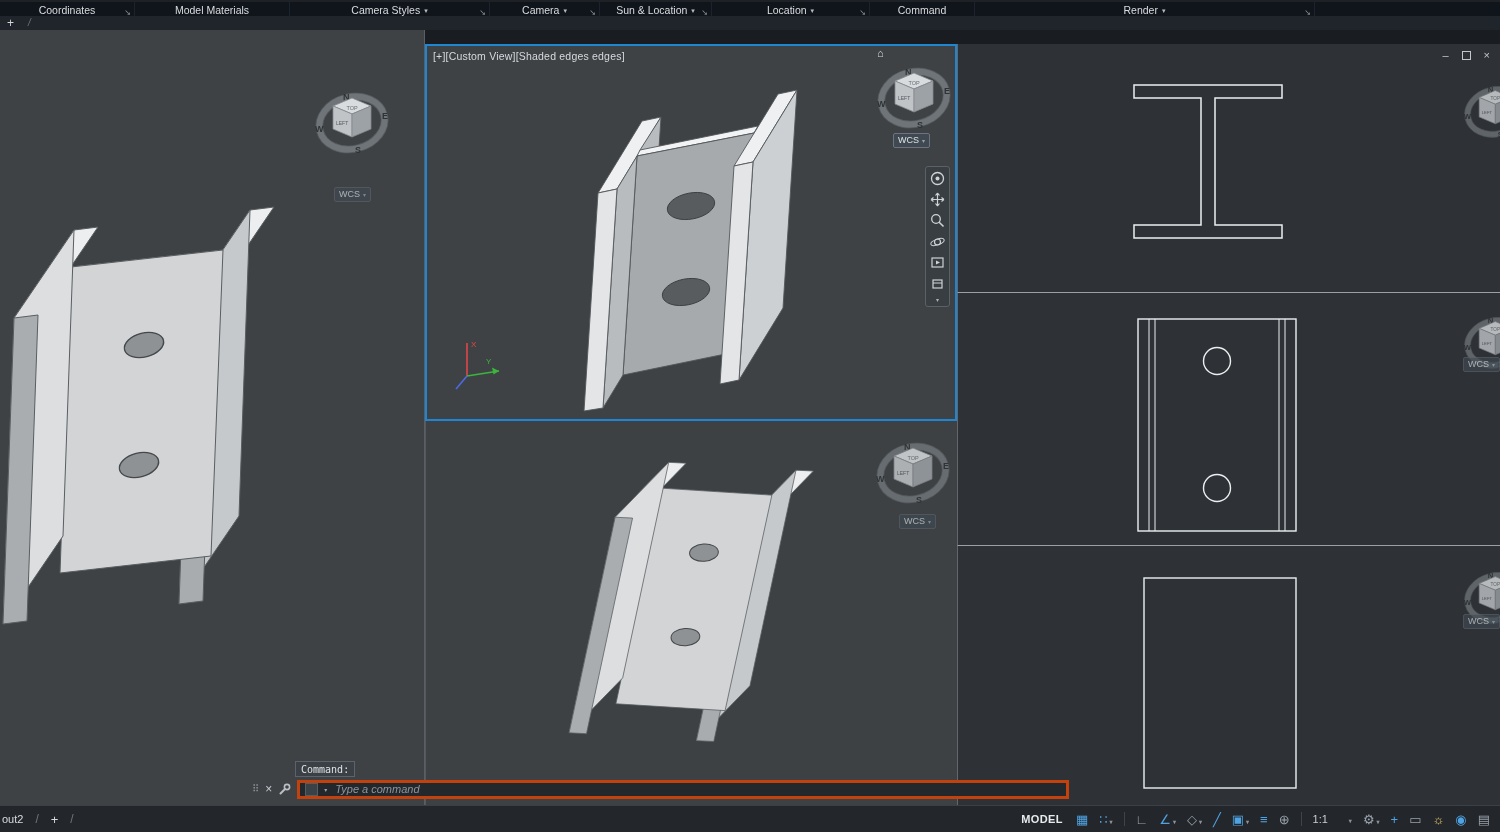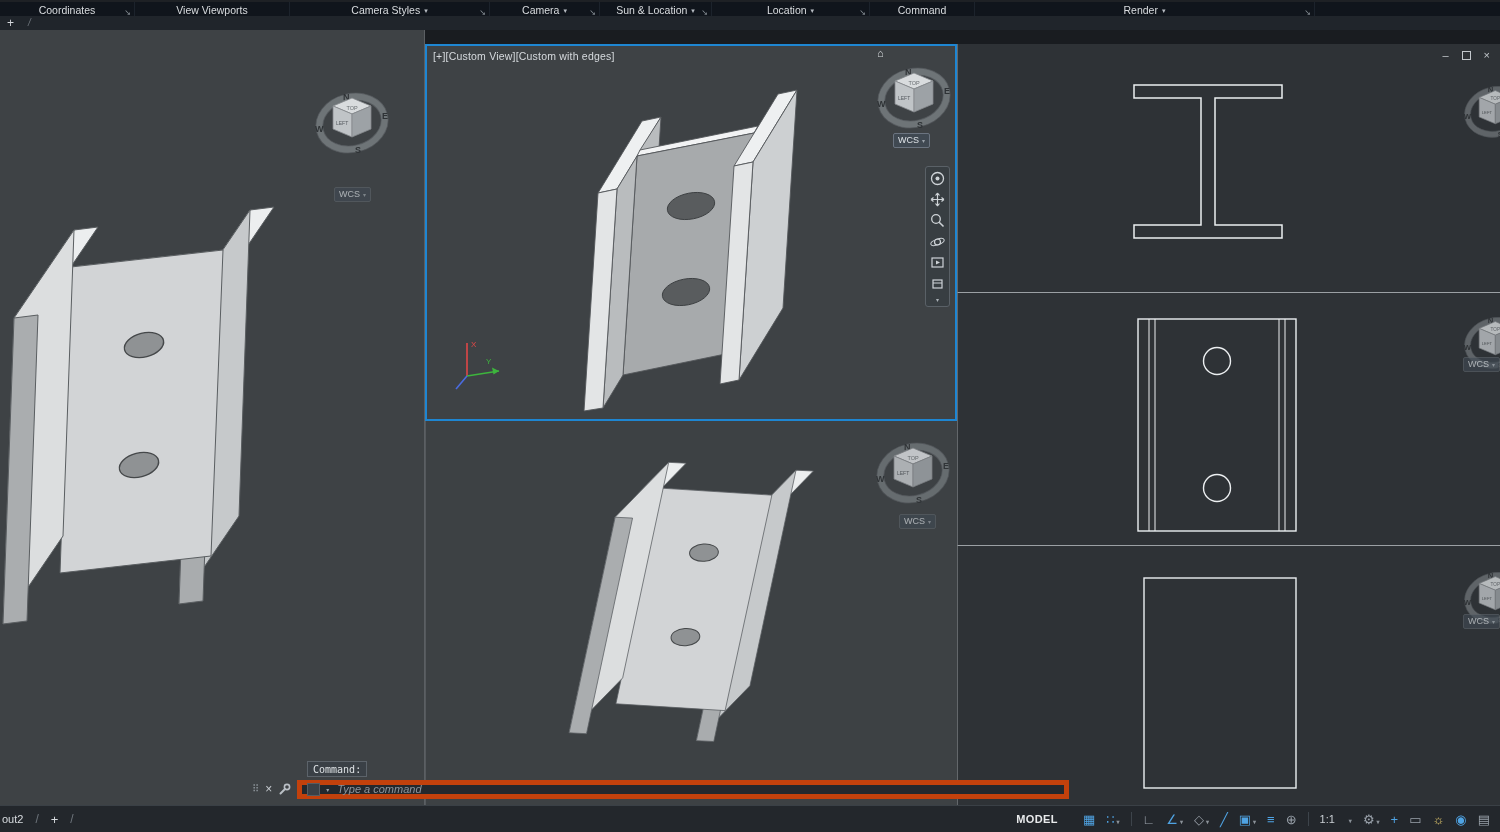--- a/index.html
+++ b/index.html
@@ -39,47 +39,47 @@
   
   .navbar{position:absolute;right:5px;top:120px;width:23px;padding:4px 0 3px;display:flex;flex-direction:column;
           align-items:center;gap:6px;background:rgba(56,61,66,.88);border:1px solid #5a6167;border-radius:3px;}
   .nav-ic{width:15px;height:15px;display:block;}
   .navbar .c{font-size:6px;color:#aab1b7;line-height:1;}
   
   .winctl{position:absolute;top:6px;right:10px;display:flex;align-items:center;gap:13px;color:#c3c8cc;}
   .winctl .g{font-size:11px;line-height:1;}
   .winctl .box{width:7px;height:7px;border:1px solid #c3c8cc;display:block;}
   
-  .cmd-chip{position:absolute;left:307px;top:731px;height:14px;display:flex;align-items:center;padding:0 5px;
+  .cmd-chip{position:absolute;left:295px;top:731px;height:14px;display:flex;align-items:center;padding:0 5px;
             background:#3a4046;border:1px solid #5c636a;font-family:"DejaVu Sans Mono",monospace;
             font-size:10px;color:#dde1e4;z-index:20;}
   .cmd-row{position:absolute;left:252px;top:749px;height:20px;display:flex;align-items:center;gap:6px;z-index:20;}
   .cmd-grip{font-size:10px;color:#8b9298;line-height:1;}
   .cmd-close{font-size:12px;color:#c6cbd0;line-height:1;}
-  .cmd-bar{width:772px;height:19px;background:#23282d;border:5px solid #c2410c;display:flex;align-items:center;
+  .cmd-bar{width:772px;height:19px;background:#23282d;border:3px solid #c2410c;display:flex;align-items:center;
            gap:6px;padding:0 5px;box-sizing:border-box;}
   .cmd-boxicon{width:11px;height:11px;background:#3a4147;border:1px solid #565d63;display:inline-block;}
   .cmd-bar .c{font-size:6px;color:#9aa1a8;}
   .cmd-input{flex:1;background:transparent;border:none;outline:none;font-style:italic;font-size:11px;
              color:#9aa2aa;font-family:"Liberation Sans",sans-serif;}
   .cmd-input::placeholder{color:#8d959d;opacity:1;}
   
   .statusbar{position:absolute;top:805px;left:0;width:1500px;height:27px;background:#23272c;
              border-top:1px solid #3a4046;display:flex;align-items:center;box-sizing:border-box;z-index:30;}
   .sb-left{display:flex;align-items:center;gap:12px;padding-left:2px;color:#d7dbdf;font-size:11px;}
   .sb-slash{color:#6f767d;font-size:12px;}
   .sb-plus{font-size:13px;}
   .sb-right{margin-left:auto;display:flex;align-items:center;gap:11px;padding-right:10px;}
-  .sb-model{color:#e8eaec;font-size:11px;font-weight:bold;letter-spacing:.4px;margin-right:14px;}
+  .sb-model{color:#e8eaec;font-size:11px;font-weight:bold;letter-spacing:.4px;margin-right:2px;}
   .sicon{display:flex;align-items:flex-end;gap:2px;font-size:13px;line-height:1;cursor:default;}
   .sicon .c{font-size:6px;color:#8b9299;padding-bottom:1px;}
   .sicon.blue i{color:#4fa3e3;font-style:normal;}
   .sicon.gray i{color:#9aa2ab;font-style:normal;}
   .sicon.yellow i{color:#d9c06a;font-style:normal;}
-  .sb-scale{display:flex;align-items:flex-end;gap:14px;color:#c9ced3;font-size:11px;}
+  .sb-scale{display:flex;align-items:flex-end;gap:21px;color:#c9ced3;font-size:11px;}
   .sb-scale .c{font-size:6px;color:#8b9299;padding-bottom:1px;}
   .sep{width:1px;height:14px;background:#3d444b;}
   .hidden-defs{position:absolute;width:0;height:0;overflow:hidden;}
 </style>
 </head>
 <body>
 
 <svg class="hidden-defs" aria-hidden="true">
   <defs>
 
@@ -114,21 +114,21 @@
 </svg>
 
 <div id="app">
 
   <div class="ribbon">
     <div class="rpanel" style="width:135px">
       <span>Coordinates</span>
       <span class="launcher">↘</span>
     </div>
     <div class="rpanel" style="width:155px">
-      <span>View Viewports</span>
+      <span>Model Materials</span>
     </div>
     <div class="rpanel" style="width:200px">
       <span>Camera Styles</span>
       <span class="caret">▾</span>
       <span class="launcher">↘</span>
     </div>
     <div class="rpanel" style="width:110px">
       <span>Camera</span>
       <span class="caret">▾</span>
       <span class="launcher">↘</span>
@@ -190,21 +190,21 @@
         <use href="#sym-viewcube" transform="translate(449,11)"></use>
         <g stroke-width="1.6" fill="none">
           <line x1="40" y1="330" x2="40" y2="297" stroke="#e04747"></line>
           <line x1="40" y1="330" x2="72" y2="325" stroke="#3db53d"></line>
           <polygon points="72,325 65,321.5 66.5,328.5" fill="#3db53d" stroke="none"></polygon>
           <line x1="40" y1="330" x2="29" y2="343" stroke="#4a6be0"></line>
           <text x="44" y="301" fill="#e04747" stroke="none" font-size="8">X</text>
           <text x="59" y="318" fill="#3db53d" stroke="none" font-size="8">Y</text>
         </g>
       </svg>
-      <div class="vplabel">[+][Custom View][Custom with edges]</div>
+      <div class="vplabel">[+][Custom View][Shaded edges edges]</div>
       <span class="home">⌂</span>
       <div class="wcs-chip" style="left:466px;top:87px">
         <span>WCS</span>
         <span class="c">▾</span>
       </div>
       <div class="navbar">
         <svg class="nav-ic" viewBox="0 0 15 15">
           <circle cx="7.5" cy="7.5" r="6" fill="none" stroke="#ced3d7" stroke-width="1.3"></circle>
           <circle cx="7.5" cy="7.5" r="2" fill="#ced3d7"></circle>
         </svg>

